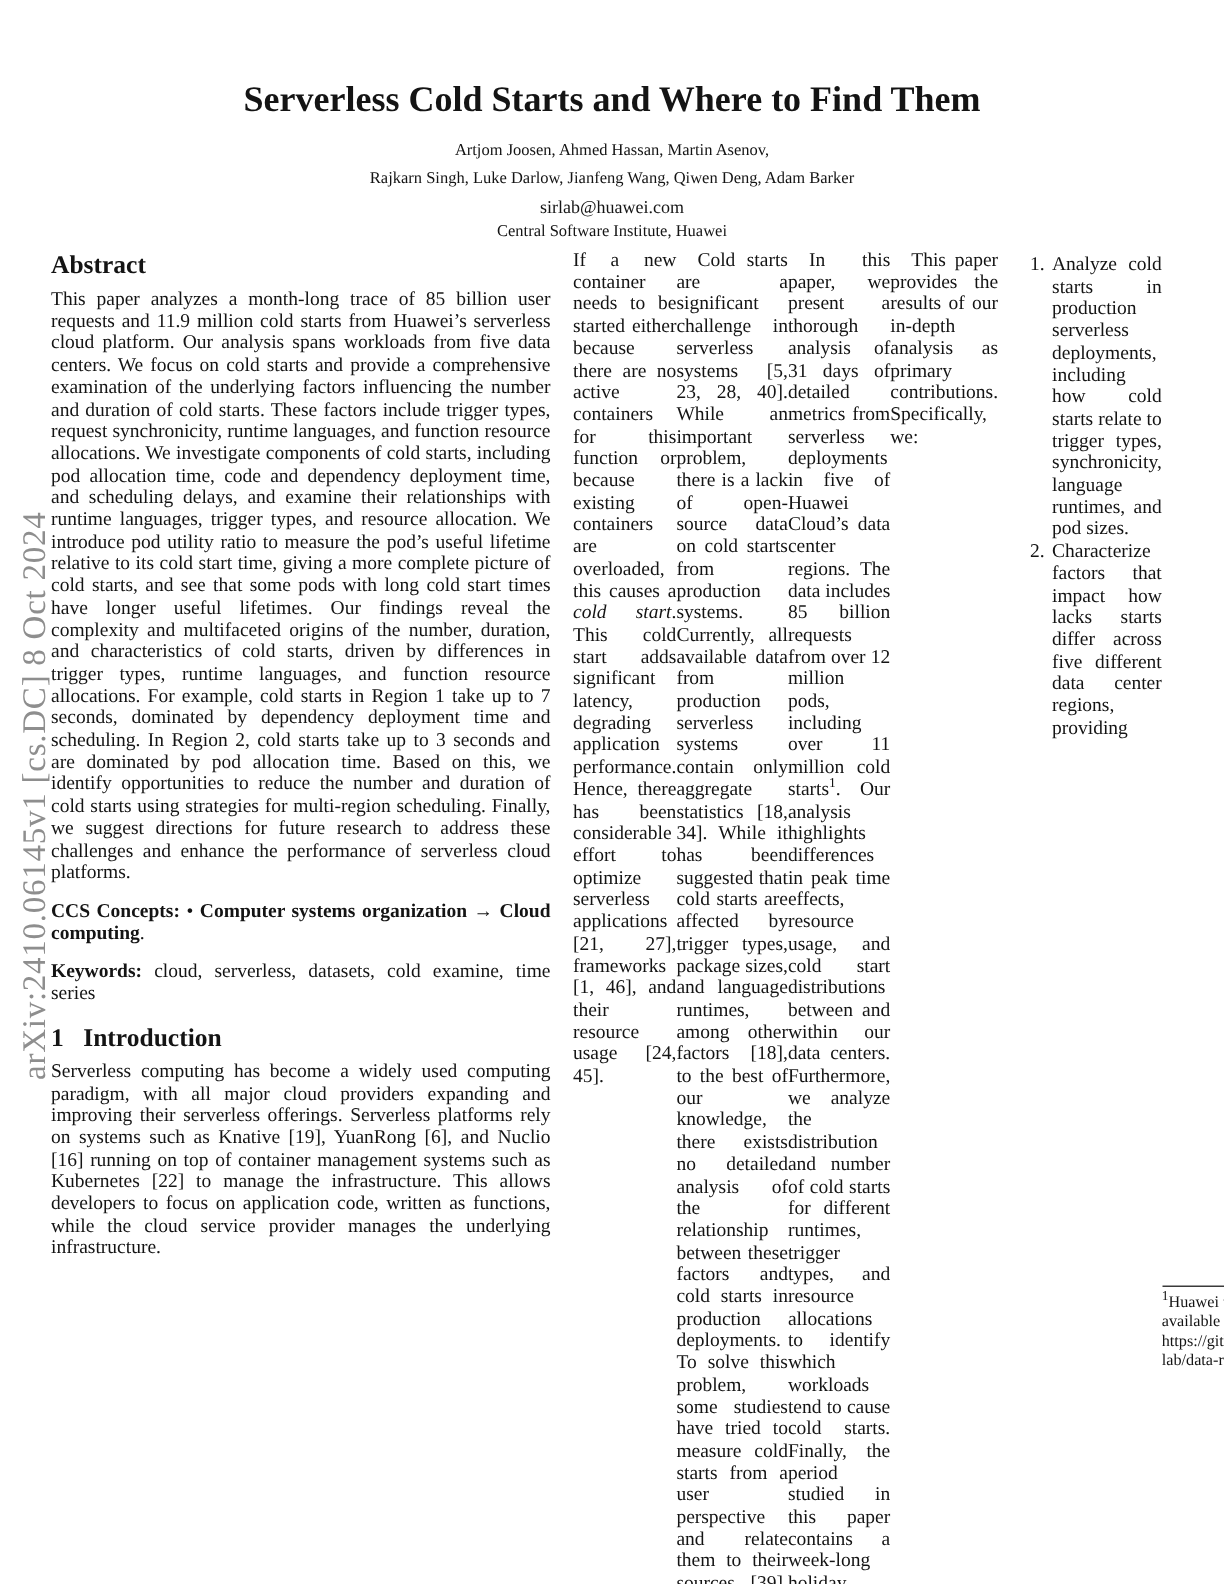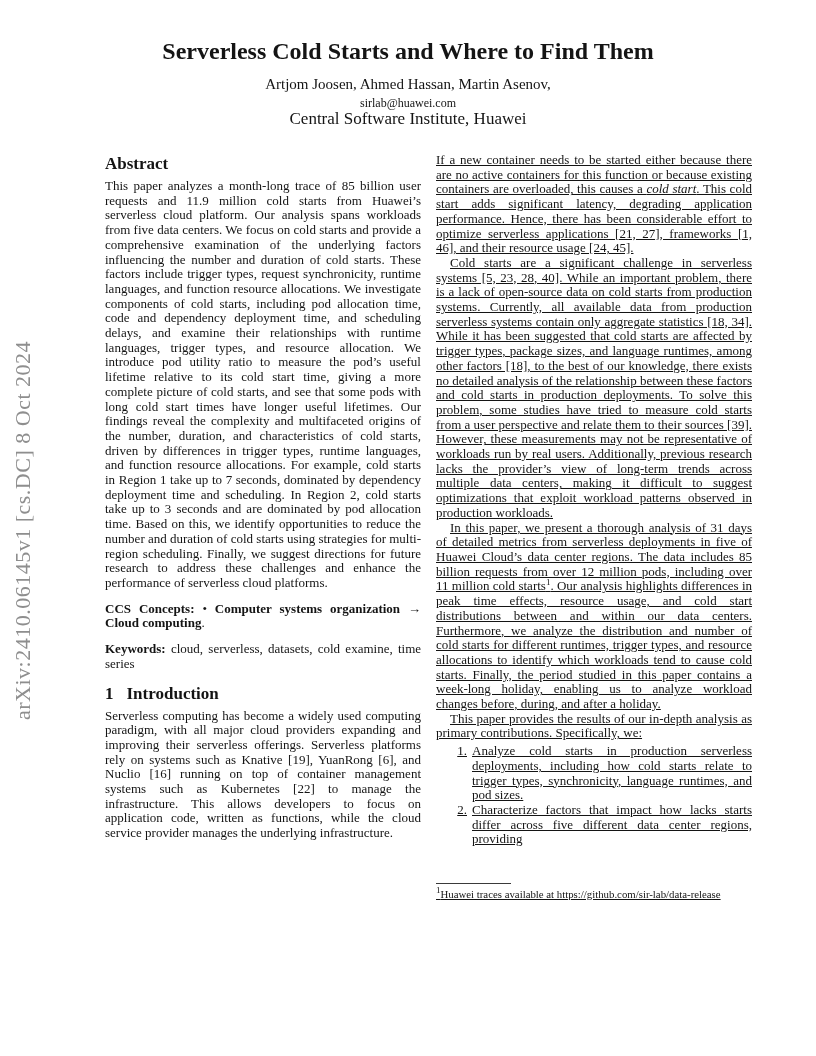--- a/index.html
+++ b/index.html
@@ -20,40 +20,40 @@
     height: 505px;
     width: 34px;
     writing-mode: vertical-rl;
     transform: rotate(180deg);
     font-size: 22px;
     letter-spacing: 0.5px;
     color: #8e8e8e;
     text-align: center;
     white-space: nowrap;
   }
-  .header { padding-top: 36px; text-align: center; }
+  .header { padding-top: 52px; text-align: center; }
   .title { font-size: 24px; font-weight: bold; line-height: 30px; }
-  .authors { margin-top: 9px; font-size: 15px; line-height: 19px; }
+  .authors { margin-top: 9px; font-size: 11px; line-height: 19px; }
   .email { margin-top: 2px; font-size: 12px; line-height: 15px; }
-  .affiliation { font-size: 17px; line-height: 16px; }
+  .affiliation { font-size: 11px; line-height: 16px; }
   .columns {
     display: flex;
     gap: 15px;
-    padding-left: 105px;
+    padding-left: 34px;
     padding-right: 64px;
-    margin-top: 26px;
+    margin-top: 4px;
     height: 748px;
   }
   .col {
     width: 333px;
     font-size: 13px;
     line-height: 14.7px;
     text-align: justify;
   }
-  .col-right { display: flex; flex-direction: column; text-decoration: underline; }
+  .col-right { display: flex; flex-direction: row; }
   .section-heading {
     font-size: 17px;
     font-weight: bold;
     text-align: left;
     line-height: 21px;
     margin-bottom: 5px;
   }
   .section-heading .sec-num { margin-right: 13px; }
   .intro-heading { margin-top: 11px; }
   .para { margin: 0; }
@@ -73,20 +73,21 @@
 <body>
 
 <div class="page">
 
   <div class="arxiv-strip">arXiv:2410.06145v1  [cs.DC]  8 Oct 2024</div>
 
   <div class="header">
     <div class="title">Serverless Cold Starts and Where to Find Them</div>
     <div class="authors">
       <div>Artjom Joosen, Ahmed Hassan, Martin Asenov,</div>
+      <div>Rajkarn Singh, Luke Darlow, Jianfeng Wang, Qiwen Deng, Adam Barker</div>
     </div>
     <div class="email">sirlab@huawei.com</div>
     <div class="affiliation">Central Software Institute, Huawei</div>
   </div>
 
   <div class="columns">
 
     <div class="col col-left">
       <div class="section-heading">Abstract</div>
       <p class="para">This paper analyzes a month-long trace of 85 billion user requests and 11.9 million cold starts from Huawei’s serverless cloud platform. Our analysis spans workloads from five data centers. We focus on cold starts and provide a comprehensive examination of the underlying factors influencing the number and duration of cold starts. These factors include trigger types, request synchronicity, runtime languages, and function resource allocations. We investigate components of cold starts, including pod allocation time, code and dependency deployment time, and scheduling delays, and examine their relationships with runtime languages, trigger types, and resource allocation. We introduce pod utility ratio to measure the pod’s useful lifetime relative to its cold start time, giving a more complete picture of cold starts, and see that some pods with long cold start times have longer useful lifetimes. Our findings reveal the complexity and multifaceted origins of the number, duration, and characteristics of cold starts, driven by differences in trigger types, runtime languages, and function resource allocations. For example, cold starts in Region 1 take up to 7 seconds, dominated by dependency deployment time and scheduling. In Region 2, cold starts take up to 3 seconds and are dominated by pod allocation time. Based on this, we identify opportunities to reduce the number and duration of cold starts using strategies for multi-region scheduling. Finally, we suggest directions for future research to address these challenges and enhance the performance of serverless cloud platforms.</p>

